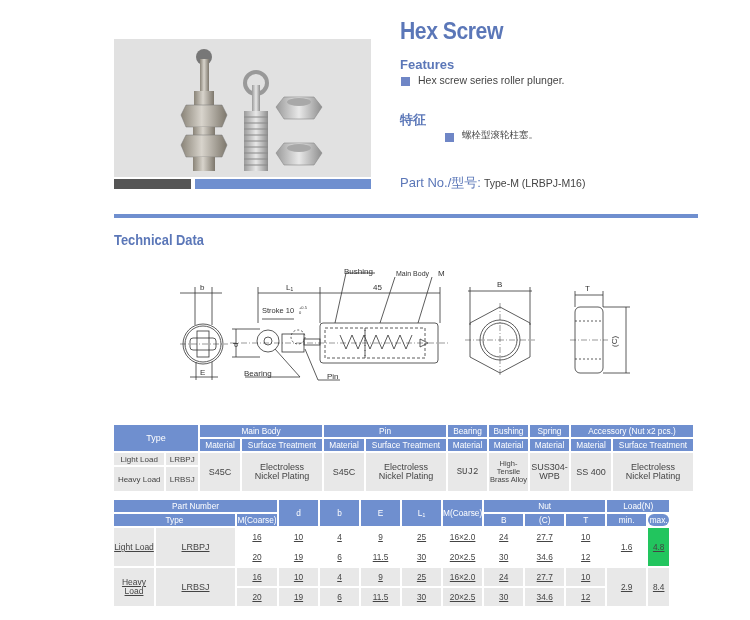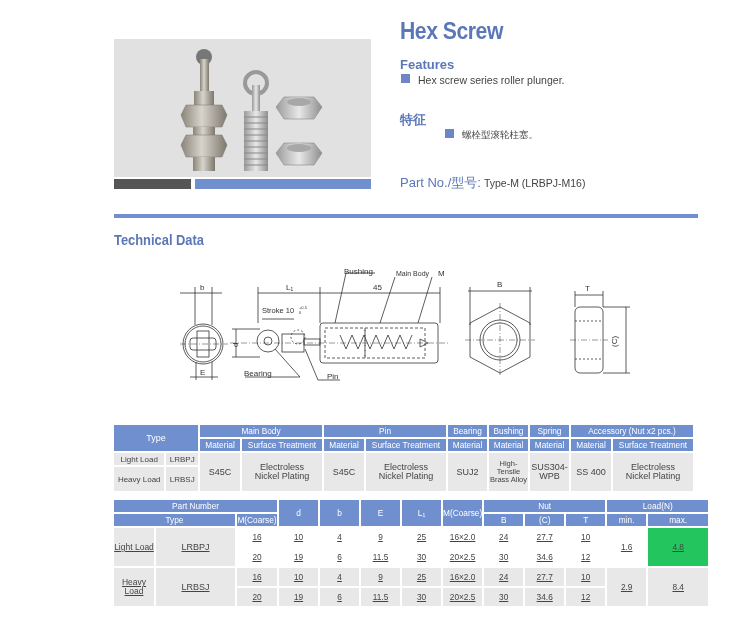--- a/index.html
+++ b/index.html
@@ -8,21 +8,21 @@
     .abs { position: absolute; }
 
     
     .photo { left: 114px; top: 39px; width: 257px; height: 138px; background: #e1e1e1; }
     .photo-bar-dark { left: 114px; top: 179px; width: 77px; height: 10px; background: #555555; }
     .photo-bar-blue { left: 195px; top: 179px; width: 176px; height: 10px; background: #6f8fcf; }
 
     .title { left: 400px; top: 18px; font-size: 23px; font-weight: bold; color: #5b77b8;
              letter-spacing: -0.5px; transform: scaleX(0.92); transform-origin: left; }
     .sec-h { font-size: 13px; font-weight: bold; color: #5b77b8; }
-    .bullet { display: flex; align-items: flex-start; font-size: 10.5px; color: #444; }
+    .bullet { display: flex; align-items: flex-end; font-size: 10.5px; color: #444; }
     .sq { width: 9px; height: 9px; background: #6f86c6; margin-right: 8px; display: inline-block; }
     .partno { left: 400px; top: 174px; font-size: 13px; color: #5b77b8; }
     .partno .val { font-size: 10.5px; color: #444; margin-left: 3px; }
 
     .rule { left: 114px; top: 214px; width: 584px; height: 4px; background: #6f8fcf; }
     .tech { left: 114px; top: 232px; font-size: 14px; font-weight: bold; color: #5b77b8;
             transform: scaleX(0.92); transform-origin: left; }
 
     
     table { border-collapse: separate; border-spacing: 2px; position: absolute; font-size: 8.3px; }
@@ -210,21 +210,21 @@
     <th style="width:40px;">Material</th>
     <th style="width:80px;">Surface Treatment</th>
   </tr>
   <tr>
     <td style="height:12px; width:48px; font-size:8px;">Light Load</td>
     <td style="width:30px; font-size:8px;">LRBPJ</td>
     <td rowspan="2" style="font-size:9px;">S45C</td>
     <td rowspan="2" style="font-size:9px; line-height:9px;"><span>Electroless</span><br><span>Nickel Plating</span></td>
     <td rowspan="2" style="font-size:9px;">S45C</td>
     <td rowspan="2" style="font-size:9px; line-height:9px;"><span>Electroless</span><br><span>Nickel Plating</span></td>
-    <td rowspan="2" style="font-size:9px;">SUJ2</td>
+    <td rowspan="2" style="font-size:9px;font-family:Liberation Mono, monospace;">SUJ2</td>
     <td rowspan="2" style="font-size:7.5px; line-height:8px;"><span>High-</span><br><span>Tensile</span><br><span>Brass Alloy</span></td>
     <td rowspan="2" style="font-size:9px; line-height:9px;"><span>SUS304-</span><br><span>WPB</span></td>
     <td rowspan="2" style="font-size:9px;">SS 400</td>
     <td rowspan="2" style="font-size:9px; line-height:9px;"><span>Electroless</span><br><span>Nickel Plating</span></td>
   </tr>
   <tr>
     <td style="height:24px; font-size:8px;">Heavy Load</td>
     <td style="font-size:8px;">LRBSJ</td>
   </tr>
 </tbody>
@@ -242,21 +242,21 @@
     <th colspan="3">Nut</th>
     <th colspan="2">Load(N)</th>
   </tr>
   <tr>
     <th colspan="2">Type</th>
     <th style="width:40px;">M(Coarse)</th>
     <th style="width:39px;">B</th>
     <th style="width:39px;">(C)</th>
     <th style="width:39px;">T</th>
     <th style="width:39px;">min.</th>
-    <th style="width:60px;">max.</th>
+    <th style="width:21px;border-radius:6px;">max.</th>
   </tr>
 
   <tr>
     <td rowspan="2" style="width:40px; font-size:8.5px;"><span>Light Load</span></td>
     <td rowspan="2" style="width:79px; font-size:9px;">LRBPJ</td>
     <td style="background:#fff;">16</td>
     <td style="background:#fff;">10</td>
     <td style="background:#fff;">4</td>
     <td style="background:#fff;">9</td>
     <td style="background:#fff;">25</td>

